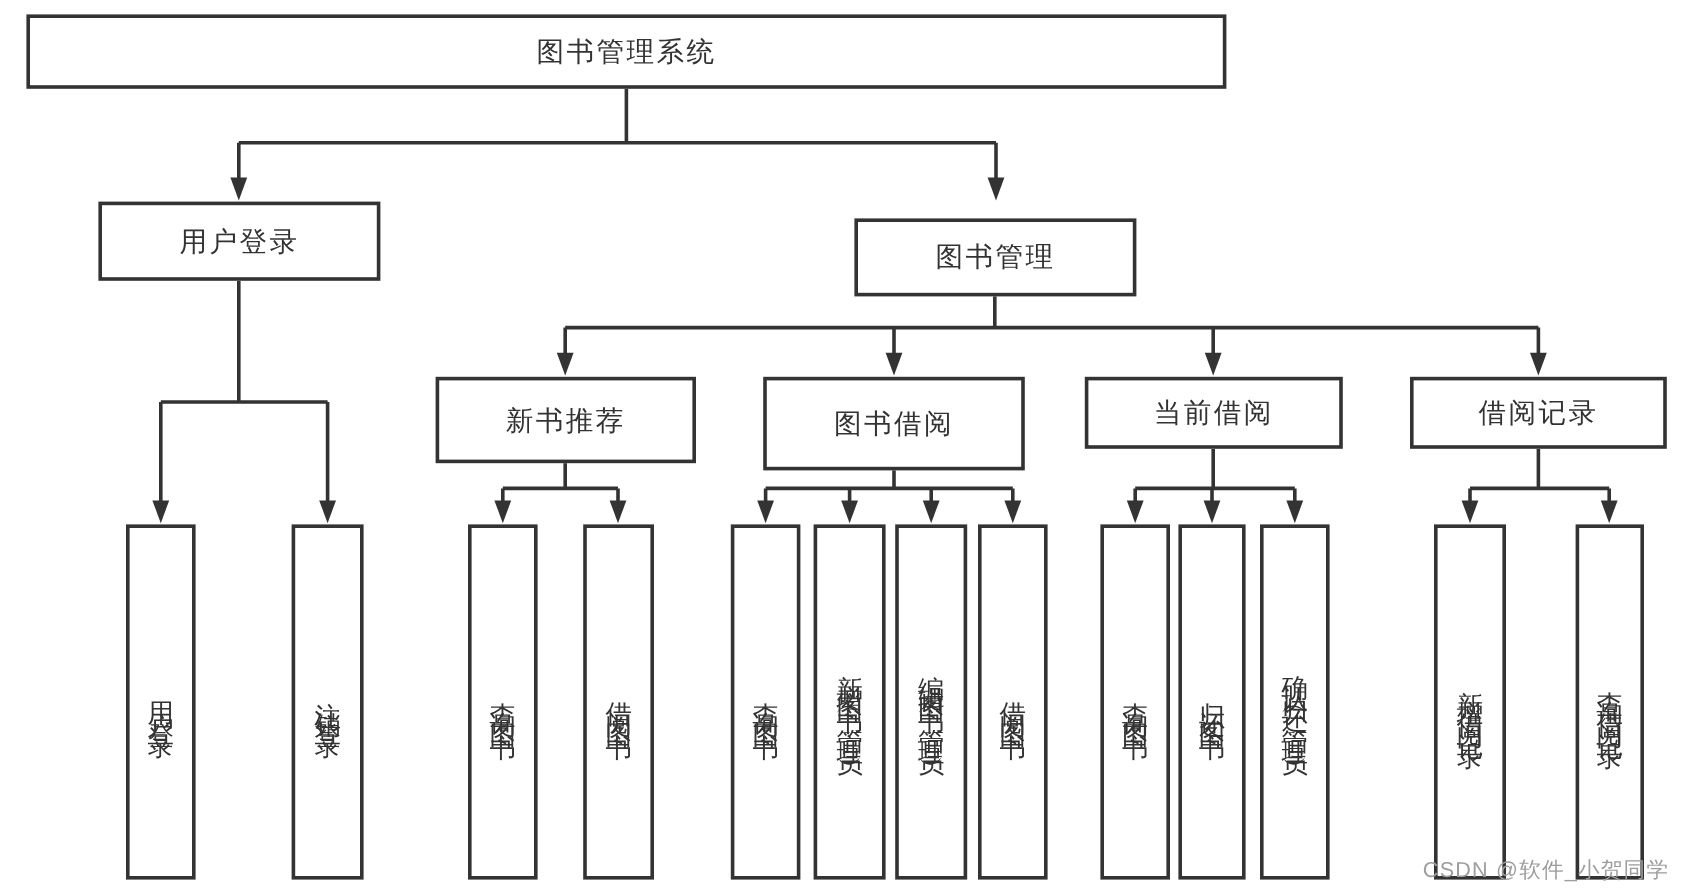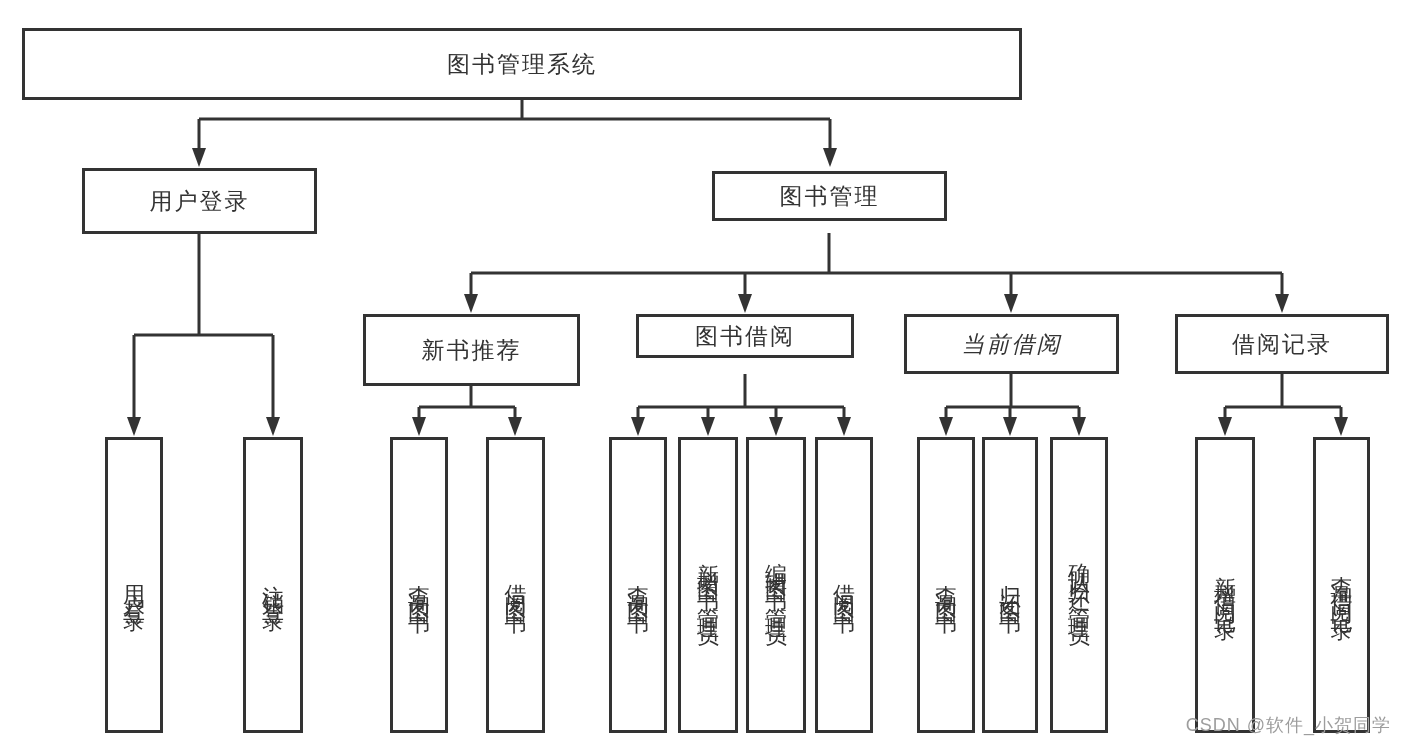--- a/index.html
+++ b/index.html
@@ -72,28 +72,28 @@
       <polygon points="701,417 715,417 708,436"></polygon>
       <polygon points="769,417 783,417 776,436"></polygon>
       <polygon points="837,417 851,417 844,436"></polygon>
       <polygon points="939,417 953,417 946,436"></polygon>
       <polygon points="1003,417 1017,417 1010,436"></polygon>
       <polygon points="1072,417 1086,417 1079,436"></polygon>
       <polygon points="1218,417 1232,417 1225,436"></polygon>
       <polygon points="1334,417 1348,417 1341,436"></polygon>
     </svg>
 
-  <div class="box hbox" style="left:22px;top:28px;width:1000px;height:72px;">图书管理系统</div>
+  <div class="box hbox" style="left:22px;top:12px;width:1000px;height:62px;">图书管理系统</div>
 
   <div class="box hbox" style="left:82px;top:168px;width:235px;height:66px;">用户登录</div>
-  <div class="box hbox" style="left:712px;top:171px;width:235px;height:50px;">图书管理</div>
+  <div class="box hbox" style="left:712px;top:182px;width:235px;height:65px;">图书管理</div>
 
   <div class="box hbox" style="left:363px;top:314px;width:217px;height:72px;">新书推荐</div>
-  <div class="box hbox" style="left:636px;top:314px;width:218px;height:44px;">图书借阅</div>
-  <div class="box hbox" style="left:904px;top:314px;width:215px;height:60px;font-style:italic;">当前借阅</div>
+  <div class="box hbox" style="left:636px;top:314px;width:218px;height:78px;">图书借阅</div>
+  <div class="box hbox" style="left:904px;top:314px;width:215px;height:60px;">当前借阅</div>
   <div class="box hbox" style="left:1175px;top:314px;width:214px;height:60px;">借阅记录</div>
 
   <div class="box leaf" style="left:105px;top:437px;width:58px;height:296px;">用户登录</div>
   <div class="box leaf" style="left:243px;top:437px;width:60px;height:296px;">注销登录</div>
 
   <div class="box leaf" style="left:390px;top:437px;width:58px;height:296px;">查询图书</div>
   <div class="box leaf" style="left:486px;top:437px;width:59px;height:296px;">借阅图书</div>
 
   <div class="box leaf" style="left:609px;top:437px;width:58px;height:296px;">查询图书</div>
   <div class="box leaf" style="left:678px;top:437px;width:60px;height:296px;">新增图书（管理员）</div>

